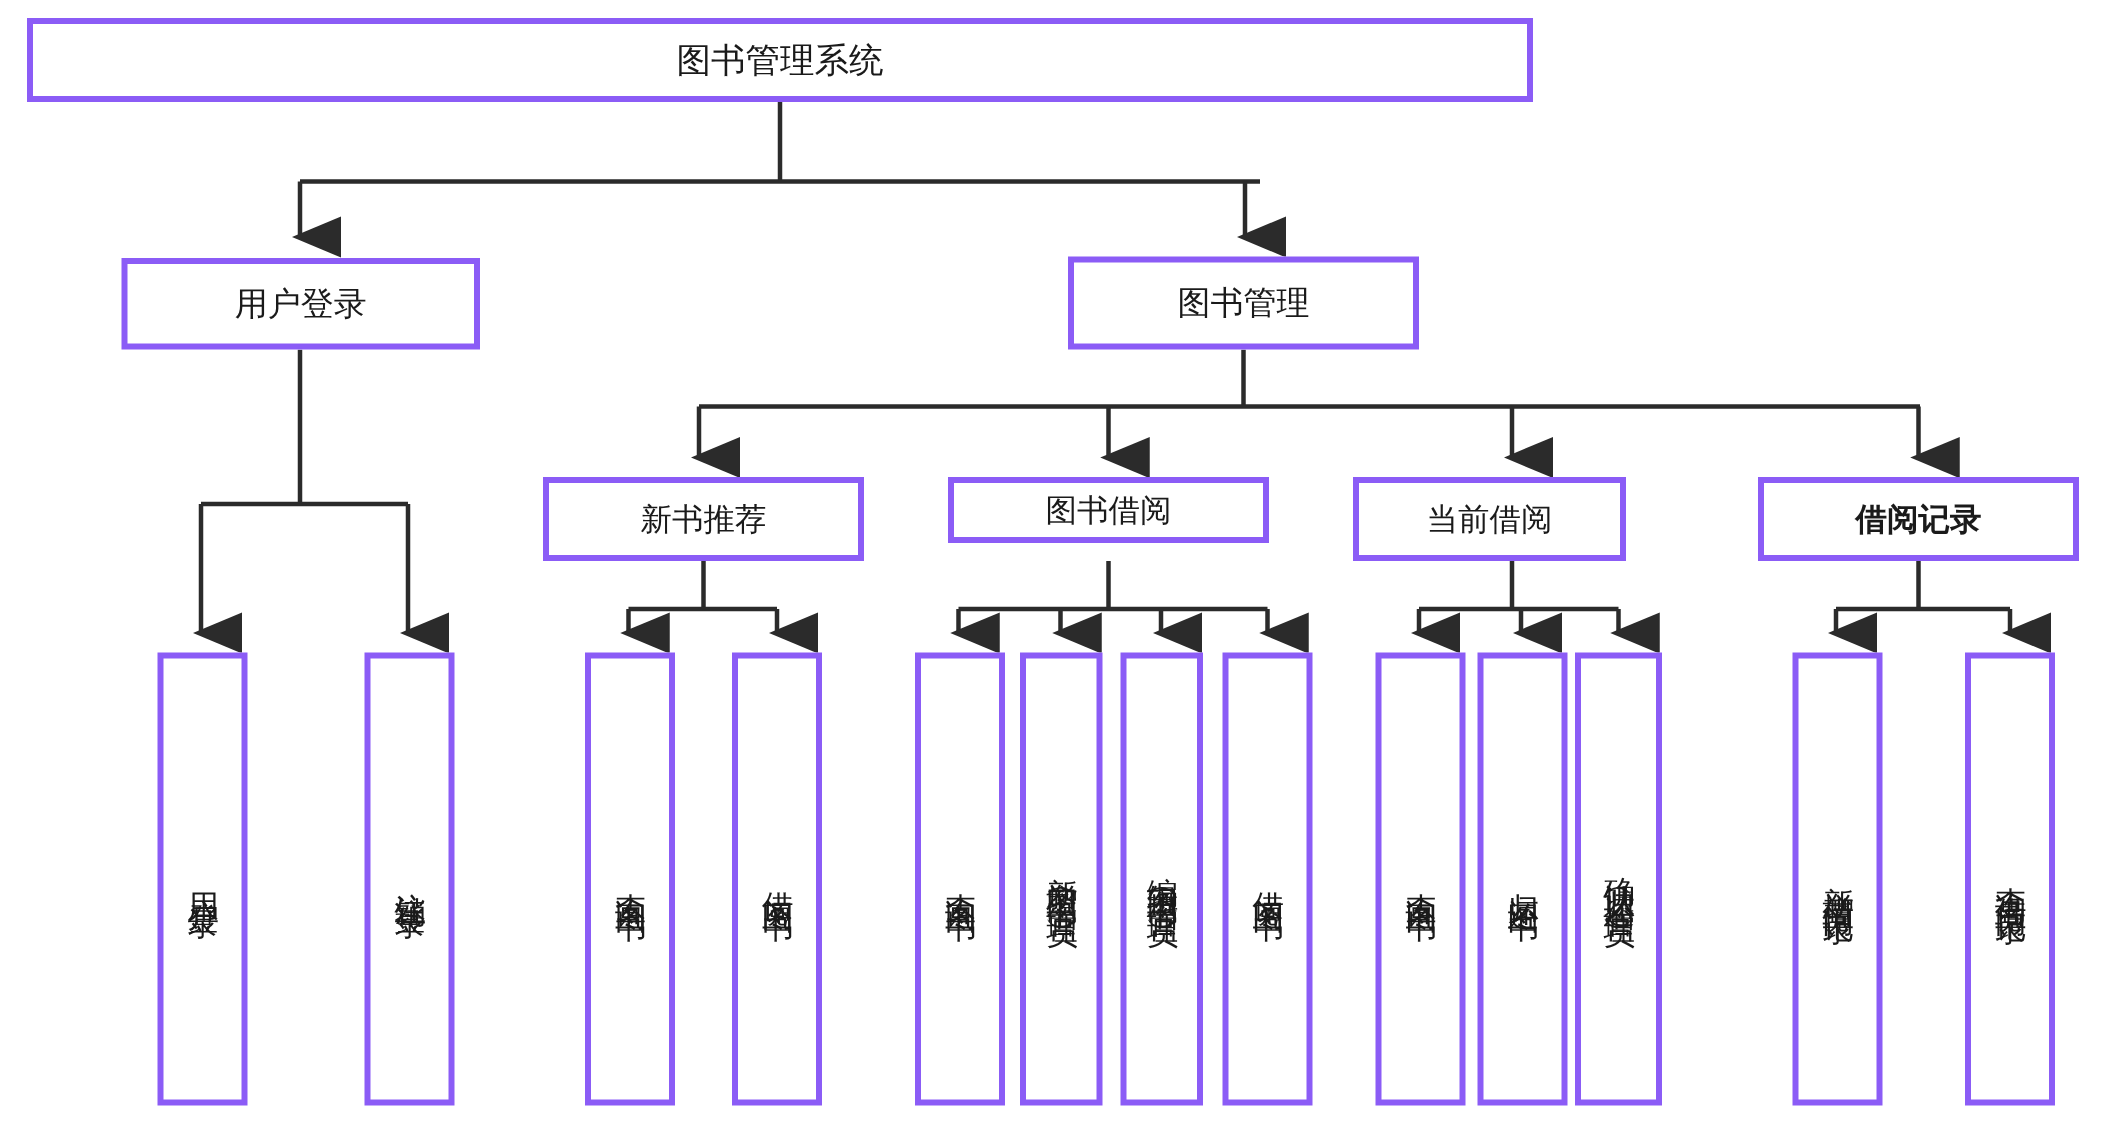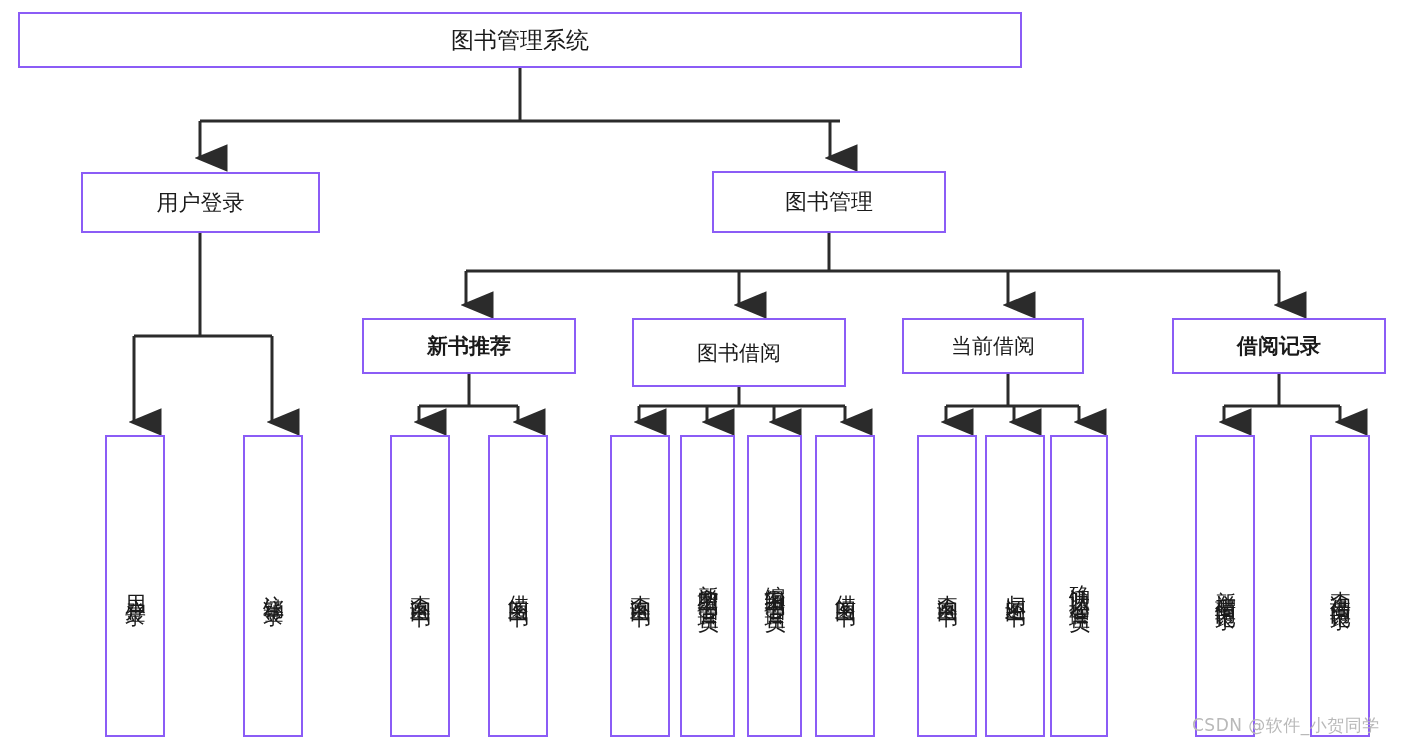--- a/index.html
+++ b/index.html
@@ -21,21 +21,21 @@
   #wires {
     position: absolute;
     left: 0;
     top: 0;
     width: 1405px;
     height: 747px;
   }
   .node {
     position: absolute;
     box-sizing: border-box;
-    border: 2px solid #8b5cf6;
+    border: 4px solid #8b5cf6;
     background: #ffffff;
     display: flex;
     align-items: center;
     justify-content: center;
     color: #1a1a1a;
     z-index: 3;
   }
   .node.root {
     font-size: 23px;
   }
@@ -124,24 +124,24 @@
     <span>图书管理系统</span>
   </div>
 
   <div class="node lvl1" id="node-l1-0" style="left: 81px; top: 172px; width: 239px; height: 61px;">
     <span>用户登录</span>
   </div>
   <div class="node lvl1" id="node-l1-1" style="left: 712px; top: 171px; width: 234px; height: 62px;">
     <span>图书管理</span>
   </div>
 
-  <div class="node lvl2" id="node-l2-0" style="left: 362px; top: 318px; width: 214px; height: 56px; font-weight: bold;">
+  <div class="node lvl2" id="node-l2-0" style="left: 362px; top: 318px; width: 214px; height: 56px;">
     <span>新书推荐</span>
   </div>
-  <div class="node lvl2" id="node-l2-1" style="left: 632px; top: 318px; width: 214px; height: 69px;">
+  <div class="node lvl2" id="node-l2-1" style="left: 632px; top: 318px; width: 214px; height: 44px;">
     <span>图书借阅</span>
   </div>
   <div class="node lvl2" id="node-l2-2" style="left: 902px; top: 318px; width: 182px; height: 56px;">
     <span>当前借阅</span>
   </div>
   <div class="node lvl2" id="node-l2-3" style="left: 1172px; top: 318px; width: 214px; height: 56px; font-weight: bold;">
     <span>借阅记录</span>
   </div>
 
   <div class="node leaf" id="node-leaf-0" style="left: 105px; top: 435px; width: 60px; height: 302px;">
@@ -177,15 +177,14 @@
   <div class="node leaf" id="node-leaf-10" style="left: 1050px; top: 435px; width: 58px; height: 302px;">
     <span class="vtext">确认归还（管理员）</span>
   </div>
   <div class="node leaf" id="node-leaf-11" style="left: 1195px; top: 435px; width: 60px; height: 302px;">
     <span class="vtext">新增借阅记录</span>
   </div>
   <div class="node leaf" id="node-leaf-12" style="left: 1310px; top: 435px; width: 60px; height: 302px;">
     <span class="vtext">查询借阅记录</span>
   </div>
 
-  <div class="watermark" id="watermark" style="left: 1192px; top: 714px; color: rgb(185, 185, 185);">CSDN @软件_小贺同学</div>
 
 </div>
 
 </body></html>

